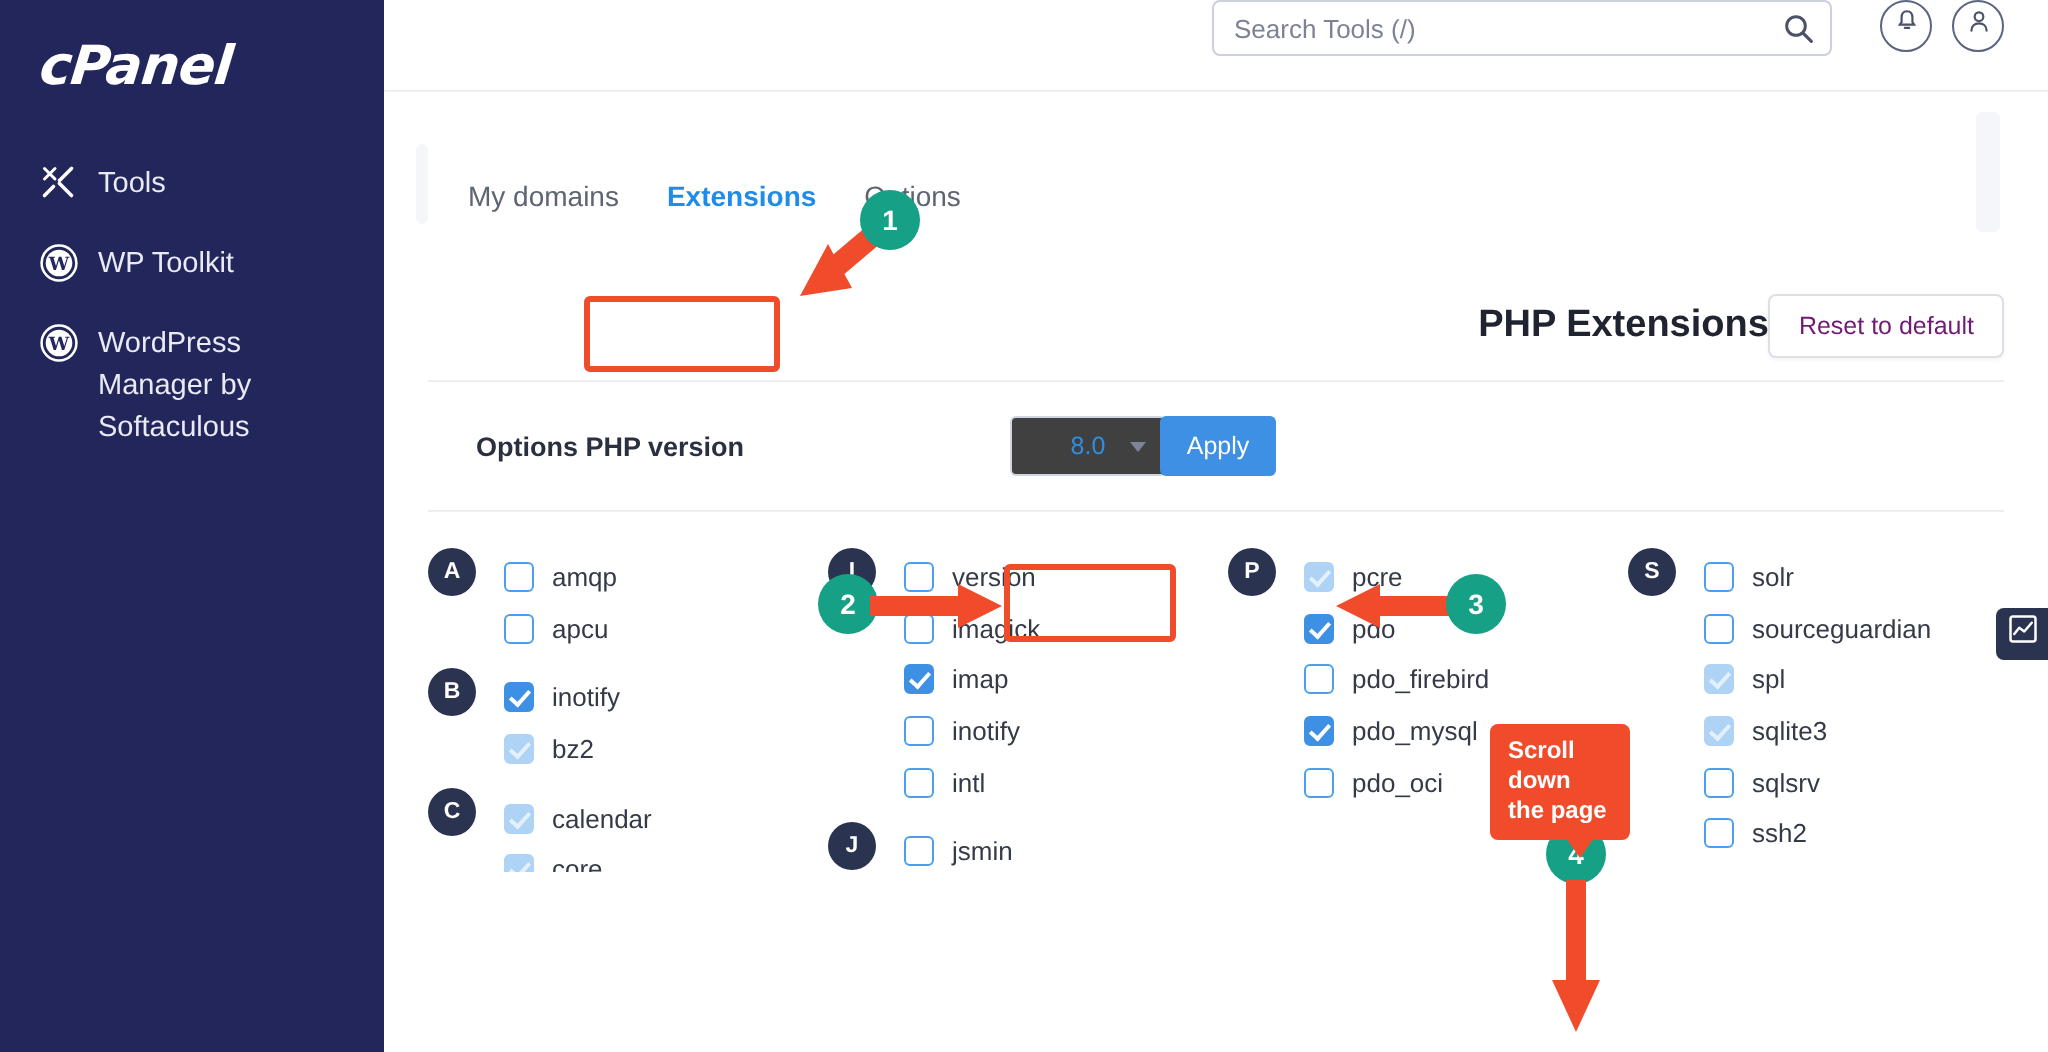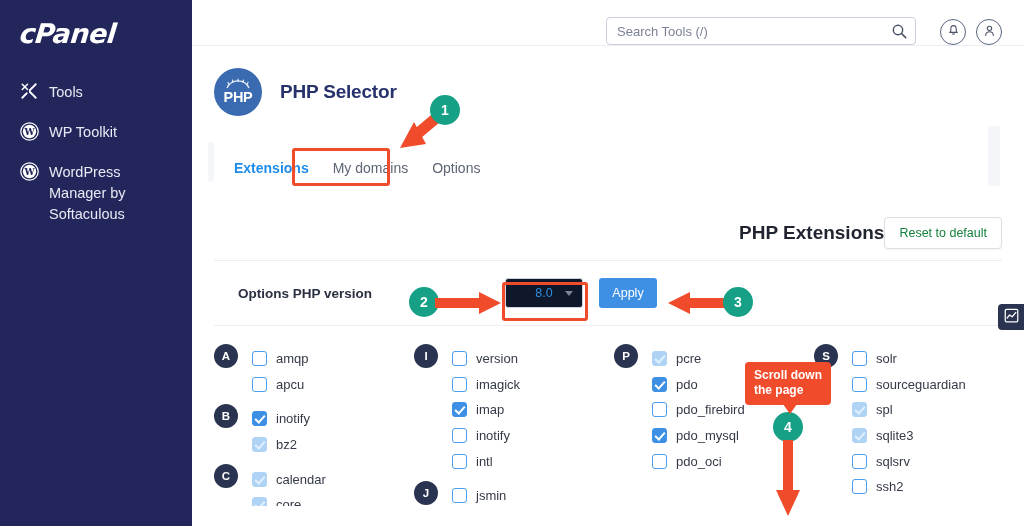--- a/index.html
+++ b/index.html
@@ -47,21 +47,21 @@
     margin-right: 9px;
     display: flex; align-items: center; justify-content: center;
   }
   .nav-label { padding-top: 1px; }
 
   
   .main { flex: 1 1 auto; position: relative; background: #fff; height: 526px; }
 
   .topbar {
     height: 46px;
-    display: flex; align-items: flex-end; justify-content: flex-end;
+    display: flex; align-items: flex-start; justify-content: flex-end;
     padding-right: 22px;
     border-bottom: 1px solid #eceef3;
     background: #fff;
   }
   .search-wrap {
     position: relative;
     width: 310px; height: 28px;
     margin-right: 14px;
   }
   .search-input {
@@ -139,52 +139,52 @@
     padding: 0 22px 0 22px;
     display: flex; align-items: center; justify-content: flex-end;
     height: 46px;
   }
   .sec-title { font-size: 19px; font-weight: 700; color: #1f2430; }
   .btn-reset {
     border: 1px solid #dcdfe6;
     background: #fff;
     border-radius: 4px;
     padding: 8px 14px;
-    font-size: 12.5px; color: #15803d;
+    font-size: 12.5px; color: #701a75;
     cursor: pointer;
     font-family: "Liberation Sans", sans-serif;
     box-shadow: 0 1px 2px rgba(20,25,40,.05);
   }
   .divider { height: 1px; background: #eceef3; margin: 4px 22px 0 22px; }
 
   .version-row {
     height: 64px;
     display: flex; align-items: center;
     padding-left: 46px;
     position: relative;
   }
   .version-label { font-size: 13.5px; font-weight: 700; color: #2a3040; }
   .version-select {
     position: absolute; left: 313px; top: 17px;
     width: 78px; height: 30px;
     border: 1px solid #cfd4e0; border-radius: 3px;
-    background: #0f172a;
+    background: #404040;
     display: flex; align-items: center; justify-content: center;
     font-size: 12.5px; color: #2f8fe0;
     cursor: pointer;
   }
   .version-select .caret {
     position: absolute; right: 9px; top: 12px;
     width: 0; height: 0;
     border-left: 4px solid transparent;
     border-right: 4px solid transparent;
     border-top: 5px solid #7d8498;
   }
   .btn-apply {
-    position: absolute; left: 407px; top: 17px;
+    position: absolute; left: 388px; top: 17px;
     background: #3d90e3; color: #fff;
     border: none; border-radius: 3px;
     width: 58px; height: 30px;
     font-size: 12.5px; cursor: pointer;
     font-family: "Liberation Sans", sans-serif;
   }
   .divider2 { height: 1px; background: #eceef3; margin: 0 22px; }
 
   
   .ext-area {
@@ -243,21 +243,21 @@
   .hl-box {
     position: absolute; z-index: 35;
     border: 3px solid #f04b2a; border-radius: 3px;
     pointer-events: none;
   }
   .tooltip {
     position: absolute; z-index: 41;
     background: #f04b2a; color: #fff;
     font-size: 12px; font-weight: 700; line-height: 1.25;
     padding: 6px 9px 7px 9px; border-radius: 4px;
-    width: 86px;
+    width: 70px;
   }
   .tooltip::after {
     content: ""; position: absolute;
     left: 38px; bottom: -9px;
     border-left: 7px solid transparent;
     border-right: 7px solid transparent;
     border-top: 10px solid #f04b2a;
   }
   .side-tab {
     position: absolute; right: 0; top: 304px;
@@ -340,35 +340,25 @@
           <svg width="13" height="13" viewBox="0 0 24 24">
             <circle cx="12" cy="8" r="4" fill="none" stroke="#4b5166" stroke-width="2"></circle>
             <path d="M5 21 C5 16.5 8 14.2 12 14.2 C16 14.2 19 16.5 19 21" fill="none" stroke="#4b5166" stroke-width="2" stroke-linecap="round"></path>
           </svg>
         </span>
       </div>
     </div>
 
     <div class="content">
 
-      <div class="card-head">
-        <div class="php-badge">
-          <svg width="48" height="48" viewBox="0 0 48 48">
-            <path d="M13 20 A12 12 0 0 1 35 20" fill="none" stroke="#ffffff" stroke-width="1.3" opacity="0.85"></path>
-            <path d="M15 16.5 L14 14.4 M19 14.2 L18.5 12 M24 13.3 L24 11 M29 14.2 L29.5 12 M33 16.5 L34 14.4" stroke="#ffffff" stroke-width="1.2" opacity="0.85" stroke-linecap="round"></path>
-          </svg>
-          <span class="php-txt">PHP</span>
-        </div>
-        <h1 class="page-title">PHP Selector</h1>
-      </div>
 
       <div class="tabs">
         <div class="tab-left-stub"></div>
+        <div class="tab">My domains</div>
         <div class="tab active">Extensions</div>
-        <div class="tab">My domains</div>
         <div class="tab">Options</div>
         <div class="tab-scroll-stub"></div>
       </div>
 
       <div class="sec-head">
         <div class="sec-title">PHP Extensions</div>
         <button class="btn-reset">Reset to default</button>
       </div>
       <div class="divider"></div>
 

